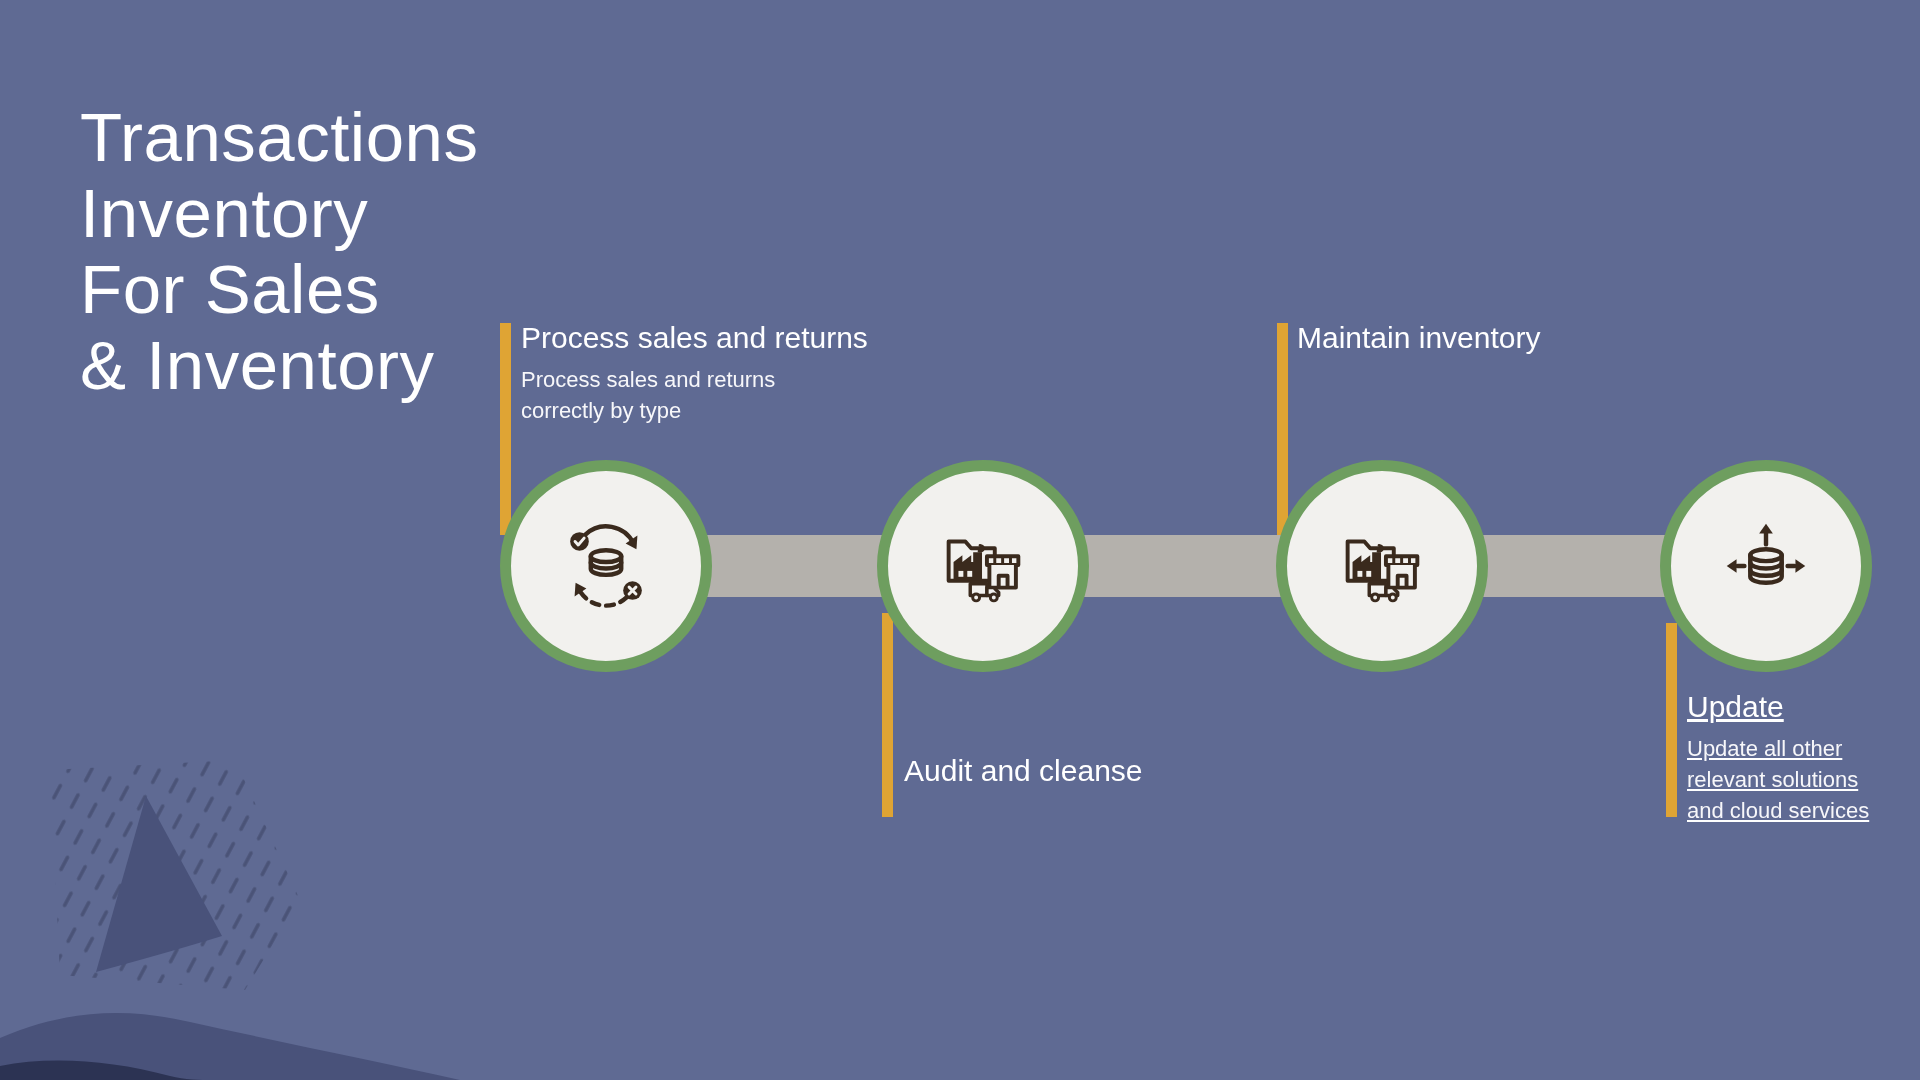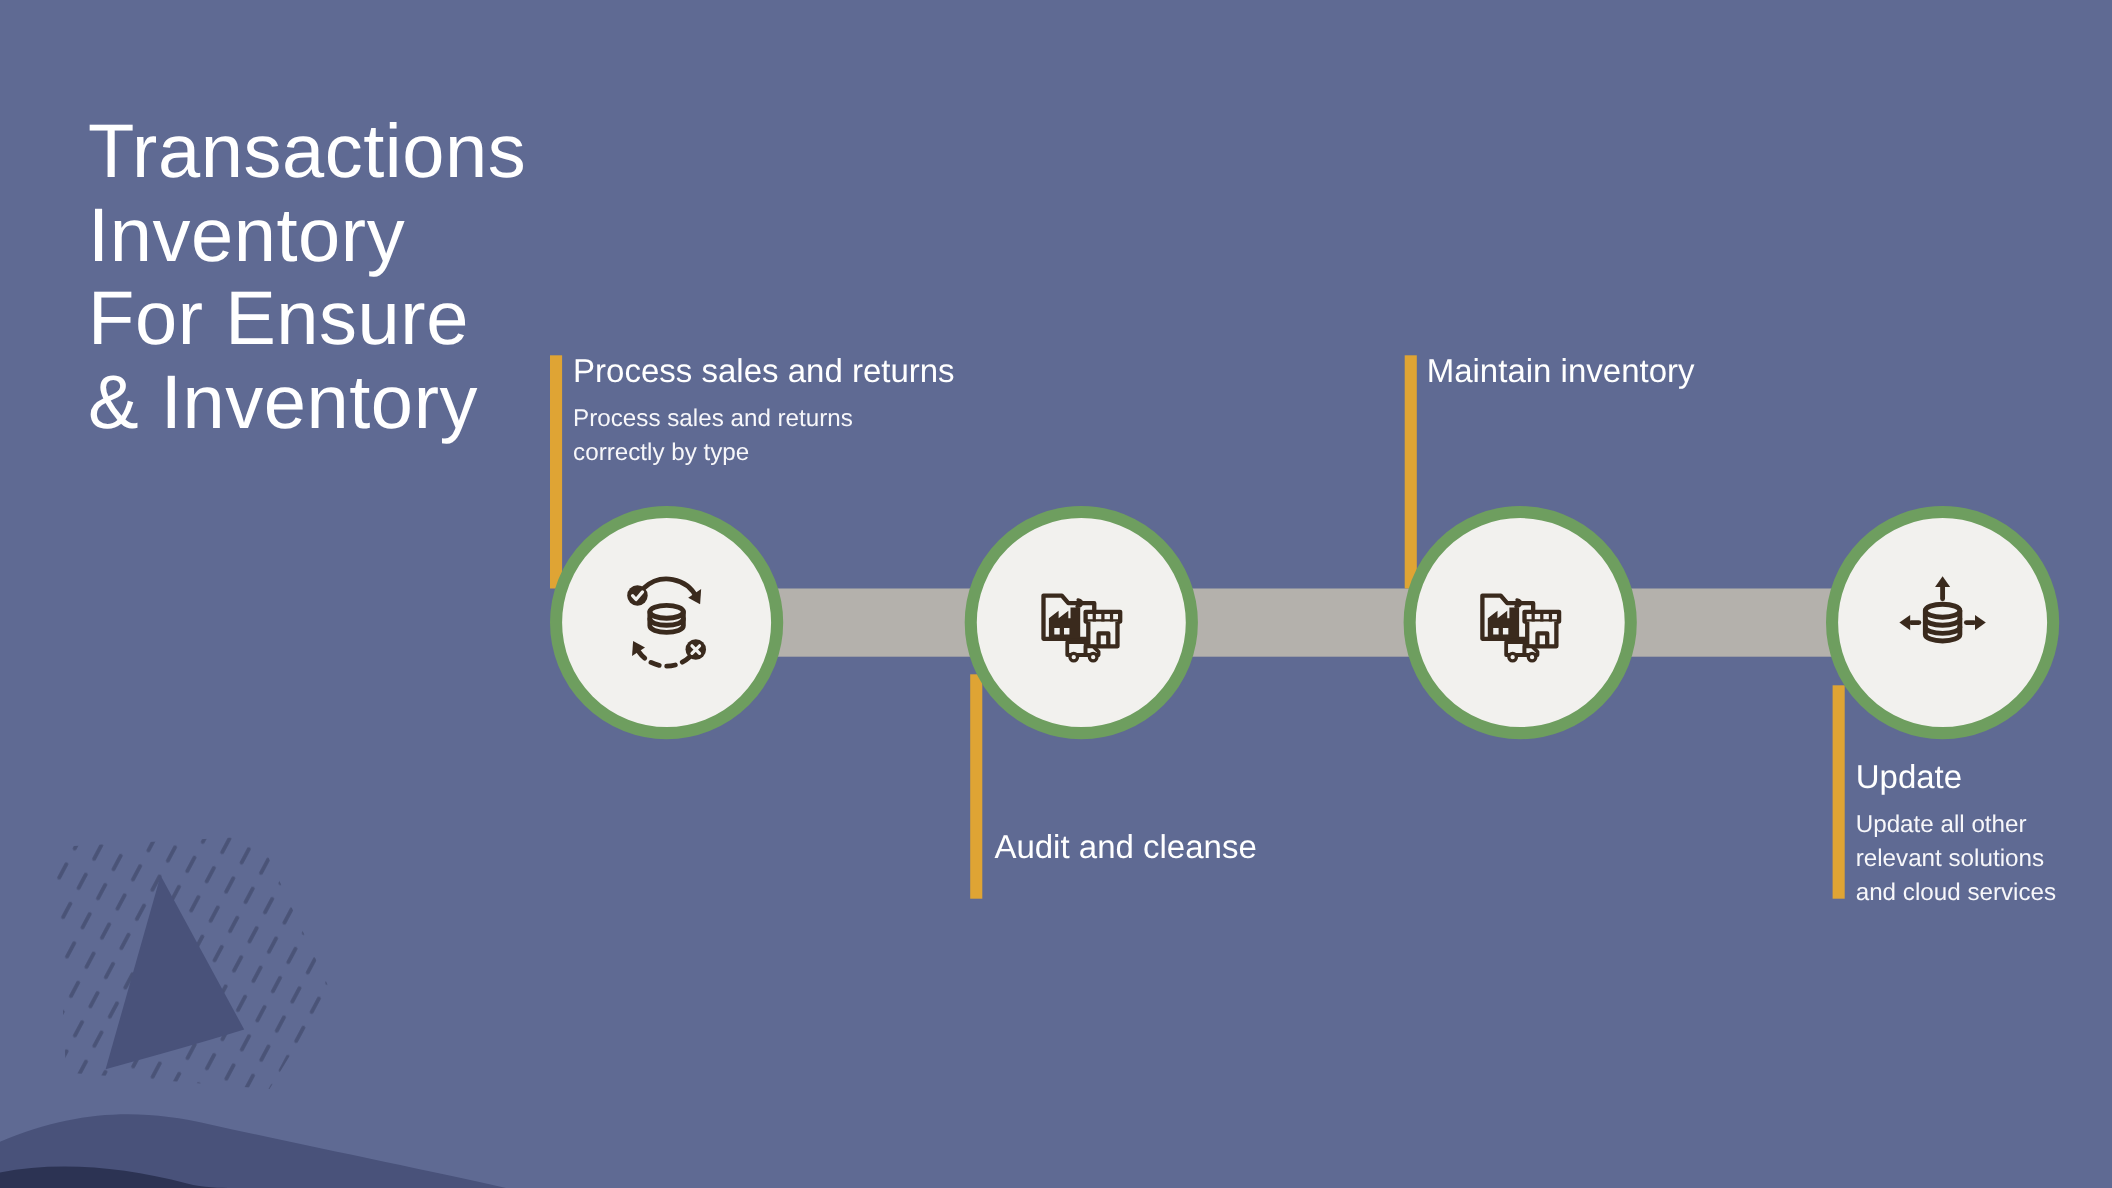--- a/index.html
+++ b/index.html
@@ -64,21 +64,21 @@
   .bar-1 { left: 500px;  top: 323px; height: 212px; }
   .bar-2 { left: 882px;  top: 613px; height: 204px; }
   .bar-3 { left: 1277px; top: 323px; height: 212px; }
   .bar-4 { left: 1666px; top: 623px; height: 194px; }
 
   
   .step-text { position: absolute; }
   .text-1 { left: 521px;  top: 321px; }
   .text-2 { left: 904px;  top: 754px; }
   .text-3 { left: 1297px; top: 321px; }
-  .text-4 { left: 1687px; top: 690px; }
+  .text-4 { left: 1687px; top: 690px; text-decoration: underline; }
   .step-title {
     font-size: 30px;
     font-weight: 400;
     margin-bottom: 9px;
     white-space: nowrap;
   }
   .step-desc {
     font-size: 22px;
     line-height: 31px;
     font-weight: 400;
@@ -102,21 +102,21 @@
     </defs>
     <polygon points="50,20 235,10 300,150 245,240 60,225" fill="url(#rain)"></polygon>
     <path d="M146 46 L222 186 Q170 202 96 222 Z" fill="#49527a"></path>
     <path d="M0 288 C 70 258, 130 258, 190 272 C 280 292, 380 312, 460 330 L0 330 Z" fill="#49527a"></path>
     <path d="M0 316 C 50 306, 110 310, 170 326 C 185 330, 200 330, 212 330 L0 330 Z" fill="#2c3353"></path>
   </svg>
 
   <div class="title">
     <div>Transactions</div>
     <div>Inventory</div>
-    <div>For Ensure</div>
+    <div>For Sales</div>
     <div>&amp; Inventory</div>
   </div>
 
   <div class="connector"></div>
 
   <div class="accent-bar bar-1"></div>
   <div class="accent-bar bar-2"></div>
   <div class="accent-bar bar-3"></div>
   <div class="accent-bar bar-4"></div>
 

